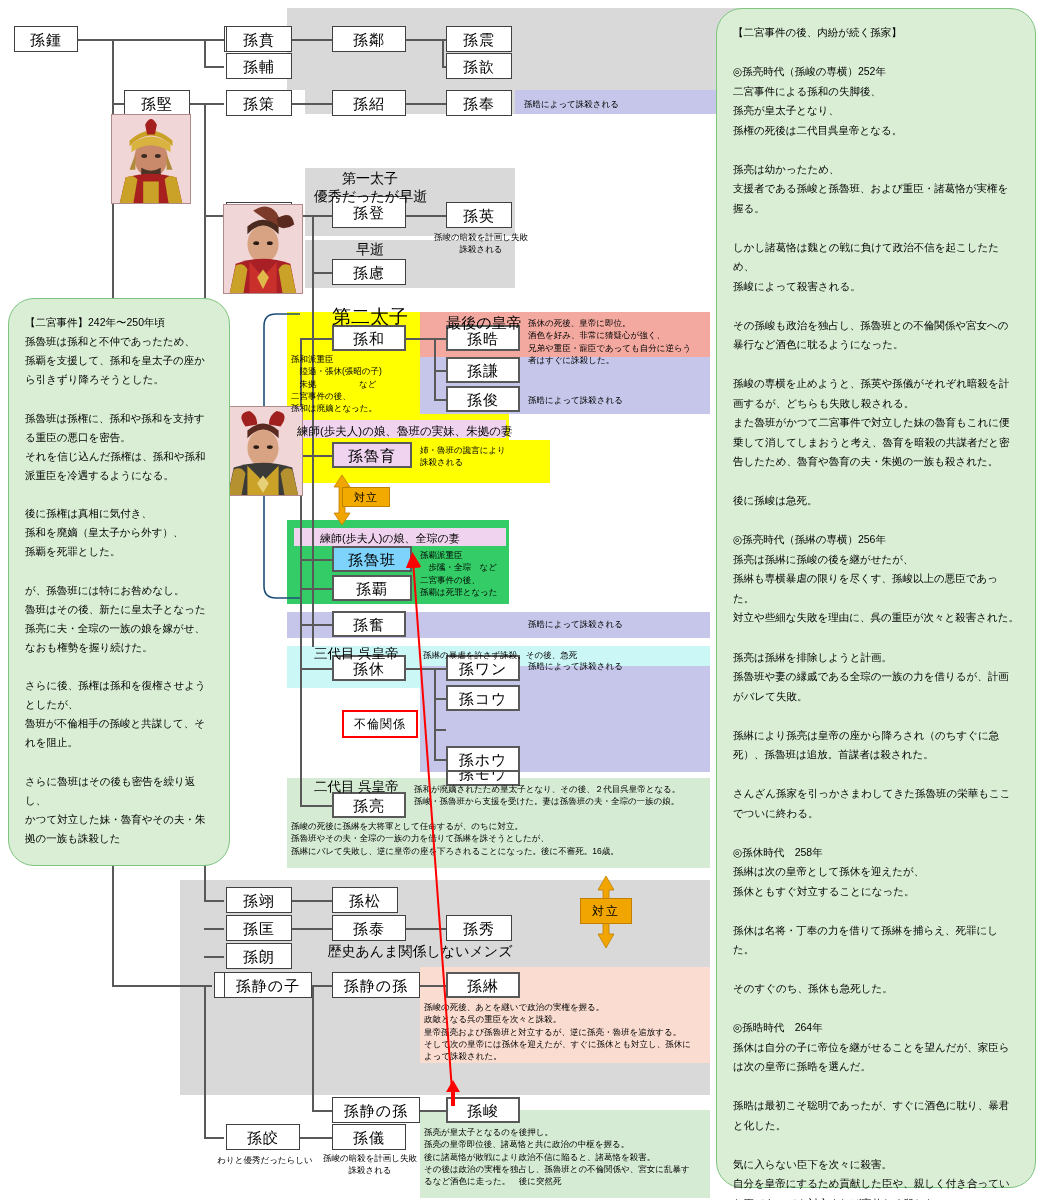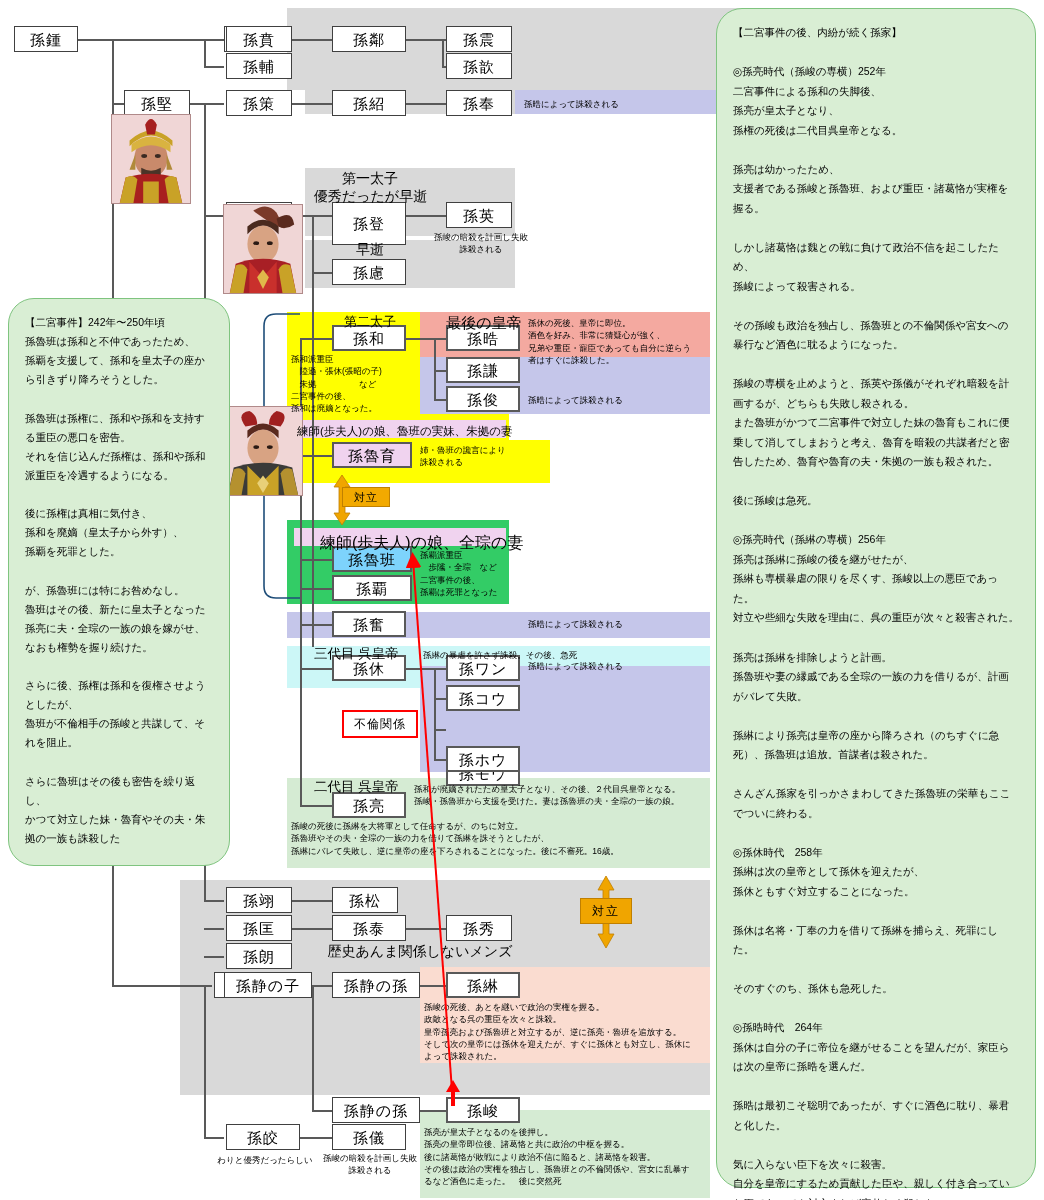--- a/index.html
+++ b/index.html
@@ -220,21 +220,21 @@
   <div class="abs node" style="left:332px;top:26px;width:74px;height:26px;">孫鄰</div>
   <div class="abs node" style="left:446px;top:26px;width:66px;height:26px;">孫震</div>
   <div class="abs node" style="left:446px;top:53px;width:66px;height:26px;">孫歆</div>
 
   <div class="abs node" style="left:124px;top:90px;width:66px;height:26px;">孫堅</div>
   <div class="abs node" style="left:226px;top:90px;width:66px;height:26px;">孫策</div>
   <div class="abs node" style="left:332px;top:90px;width:74px;height:26px;">孫紹</div>
   <div class="abs node" style="left:446px;top:90px;width:66px;height:26px;">孫奉</div>
 
   <div class="abs node" style="left:226px;top:202px;width:66px;height:26px;">孫権</div>
-  <div class="abs node" style="left:332px;top:202px;width:74px;height:43px;">孫登</div>
+  <div class="abs node" style="left:332px;top:196px;width:74px;height:32px;">孫登</div>
   <div class="abs node" style="left:446px;top:202px;width:66px;height:26px;">孫英</div>
   <div class="abs node" style="left:332px;top:259px;width:74px;height:26px;">孫慮</div>
 
   <div class="abs node thick" style="left:332px;top:325px;width:74px;height:26px;">孫和</div>
   <div class="abs node thick" style="left:446px;top:325px;width:74px;height:26px;">孫晧</div>
   <div class="abs node thick" style="left:446px;top:357px;width:74px;height:26px;">孫謙</div>
   <div class="abs node thick" style="left:446px;top:386px;width:74px;height:26px;">孫俊</div>
 
   <div class="abs node thick" style="left:332px;top:442px;width:80px;height:26px;background:#f0d3ef;">孫魯育</div>
 
@@ -322,21 +322,21 @@
       <path d="M34 78 L40 70 L46 78 L40 88 Z" fill="#e8d078"></path>
     </svg>
   </div>
 
   <div class="abs hdr" style="left:305px;top:943px;width:230px;">歴史あんま関係しないメンズ</div>
 
   <div class="abs hdr" style="left:322px;top:170px;width:96px;">第一太子</div>
   <div class="abs hdr" style="left:298px;top:188px;width:145px;">優秀だったが早逝</div>
   <div class="abs hdr" style="left:322px;top:241px;width:96px;">早逝</div>
 
-  <div class="abs hdr" style="left:322px;top:314px;width:96px;font-size:13px;">第二太子</div>
+  <div class="abs hdr" style="left:322px;top:306px;width:96px;font-size:19px;">第二太子</div>
   <div class="abs hdr" style="left:434px;top:314px;width:100px;font-size:15px;">最後の皇帝</div>
 
   <div class="abs hdr" style="left:300px;top:646px;width:115px;font-size:13.5px;text-align:left;padding-left:14px;">三代目 呉皇帝</div>
   <div class="abs hdr" style="left:300px;top:779px;width:120px;font-size:13.5px;text-align:left;padding-left:14px;">二代目 呉皇帝</div>
 
   <div class="abs txt-s" style="left:524px;top:98px;">孫晧によって誅殺される</div>
   <div class="abs txt-s" style="left:426px;top:231px;width:110px;text-align:center;">孫峻の暗殺を計画し失敗
 誅殺される</div>
   <div class="abs txt-s" style="left:528px;top:317px;">孫休の死後、皇帝に即位。
 酒色を好み、非常に猜疑心が強く、
@@ -344,21 +344,21 @@
 者はすぐに誅殺した。</div>
   <div class="abs txt-s" style="left:528px;top:394px;">孫晧によって誅殺される</div>
   <div class="abs txt-s" style="left:291px;top:353px;">孫和派重臣
 　陸遜・張休(張昭の子)
 　朱拠　　　　　など
 二宮事件の後、
 孫和は廃嫡となった。</div>
   <div class="abs txt-s" style="left:297px;top:423px;font-size:11.5px;letter-spacing:0px;">練師(歩夫人)の娘、魯班の実妹、朱拠の妻</div>
   <div class="abs txt-s" style="left:420px;top:444px;">姉・魯班の讒言により
 誅殺される</div>
-  <div class="abs txt-s" style="left:320px;top:531px;font-size:16px;letter-spacing:0px;">練師(歩夫人)の娘、全琮の妻</div>
+  <div class="abs txt-s" style="left:320px;top:531px;font-size:11px;letter-spacing:0px;">練師(歩夫人)の娘、全琮の妻</div>
   <div class="abs txt-s" style="left:420px;top:549px;">孫覇派重臣
 　歩隲・全琮　など
 二宮事件の後、
 孫覇は死罪となった</div>
   <div class="abs txt-s" style="left:528px;top:618px;">孫晧によって誅殺される</div>
   <div class="abs txt-s" style="left:423px;top:649px;">孫綝の暴虐を許さず誅殺。その後、急死</div>
   <div class="abs txt-s" style="left:528px;top:660px;">孫晧によって誅殺される</div>
   <div class="abs txt-s" style="left:414px;top:783px;">孫和が廃嫡されたため皇太子となり、その後、２代目呉皇帝となる。
 孫峻・孫魯班から支援を受けた。妻は孫魯班の夫・全琮の一族の娘。</div>
   <div class="abs txt-s" style="left:291px;top:820px;">孫峻の死後に孫綝を大将軍として任命するが、のちに対立。

